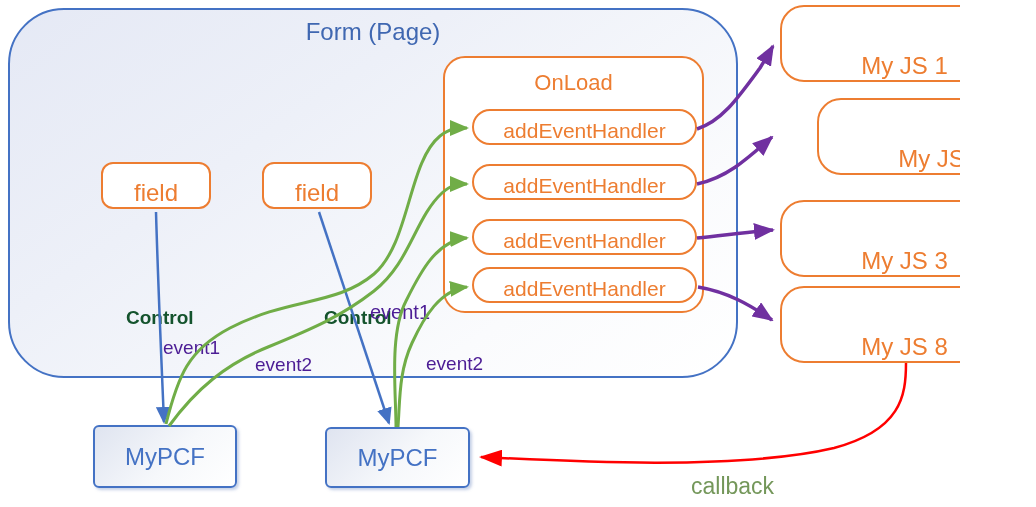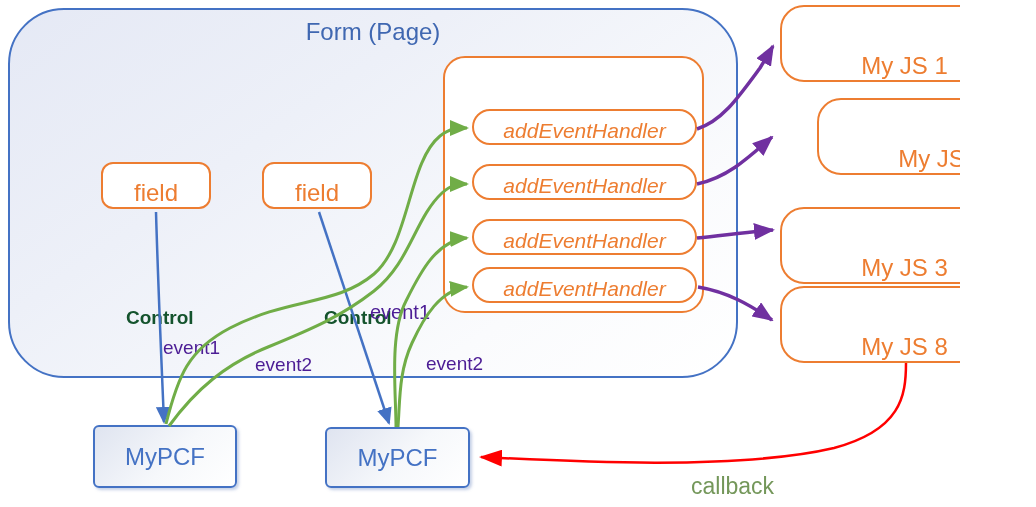--- a/index.html
+++ b/index.html
@@ -29,25 +29,24 @@
     position:absolute;left:443px;top:56px;width:257px;height:253px;
     border:2.5px solid #ED7D31;border-radius:22px;background:#ffffff;
   }
   .onload-title{
     position:absolute;left:0;right:0;top:12px;text-align:center;
     font-size:22px;color:#ED7D31;
   }
   .pill{
     position:absolute;left:27px;width:221px;height:32px;border-radius:19px;
     font-size:21px;
-    font-style:italic;
   }
   .pill-1{top:51px;} .pill-2{top:106px;} .pill-3{top:161px;} .pill-4{top:209px;}
   .js-box{left:780px;width:245px;height:73px;border-radius:24px;font-size:24px;}
-  .js-1{top:5px;} .js-2{top:98px;margin-left:37px;} .js-3{top:207px;} .js-4{top:286px;}
+  .js-1{top:5px;} .js-2{top:98px;margin-left:37px;} .js-3{top:200px;} .js-4{top:286px;}
   
   .pcf-box{
     position:absolute;border:2px solid #4472C4;border-radius:6px;
     background:linear-gradient(135deg,#dfe4f0 0%,#f6f8fb 55%,#ffffff 100%);
     color:#4472C4;font-size:24px;display:flex;align-items:center;justify-content:center;
     box-shadow:2px 2px 3px rgba(89,119,183,0.35);
   }
   .pcf-1{left:93px;top:425px;width:140px;height:59px;}
   .pcf-2{left:325px;top:427px;width:141px;height:57px;}
   
@@ -74,20 +73,21 @@
   </div>
 
   <div class="orange-box field field-1">
     <span>field</span>
   </div>
   <div class="orange-box field field-2">
     <span>field</span>
   </div>
 
   <div class="onload-box">
+    <div class="onload-title">OnLoad</div>
     <div class="orange-box pill pill-1">
       <span>addEventHandler</span>
     </div>
     <div class="orange-box pill pill-2">
       <span>addEventHandler</span>
     </div>
     <div class="orange-box pill pill-3">
       <span>addEventHandler</span>
     </div>
     <div class="orange-box pill pill-4">

